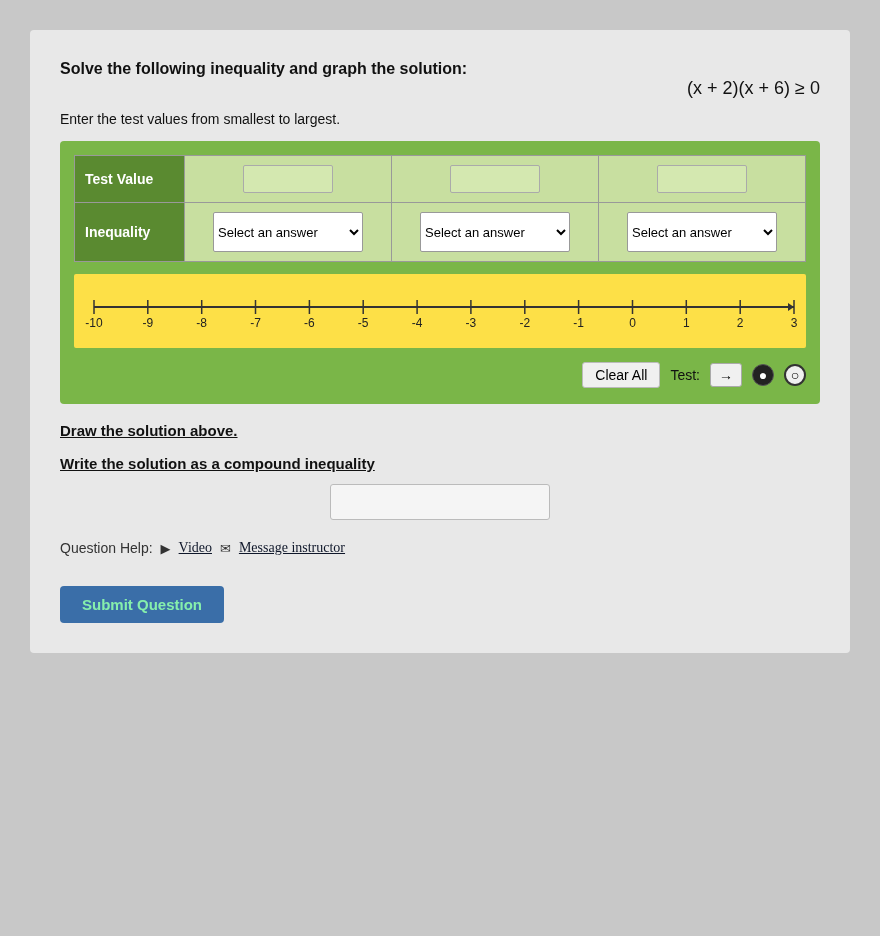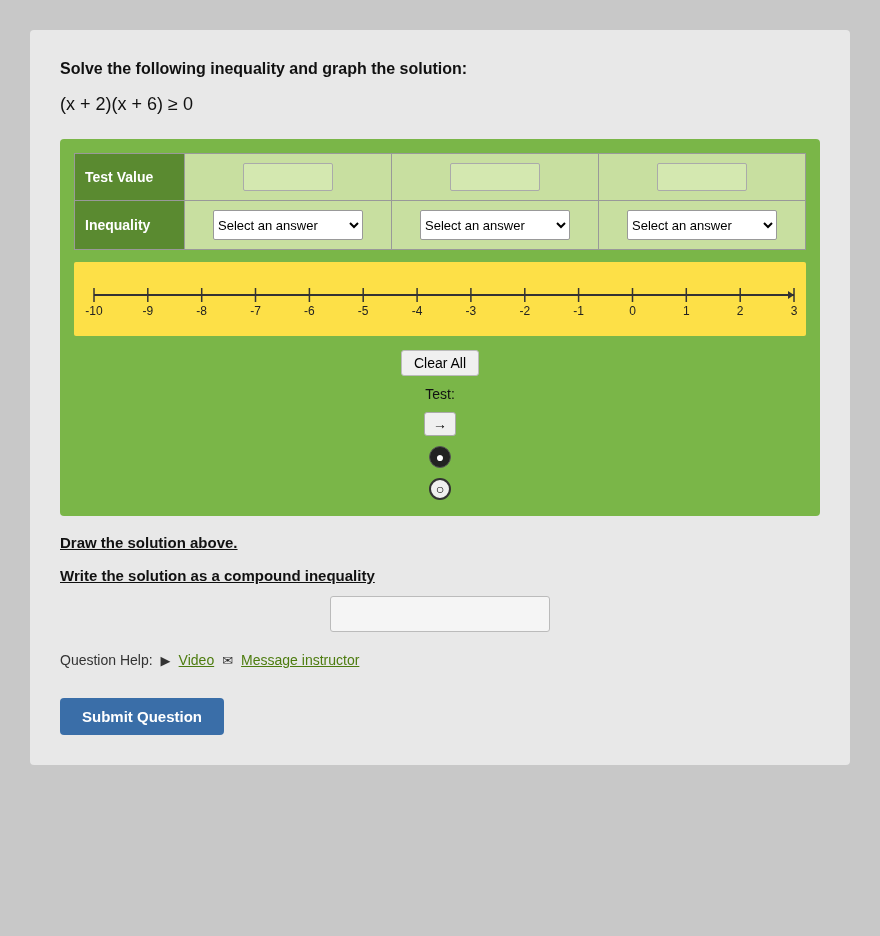--- a/index.html
+++ b/index.html
@@ -16,27 +16,26 @@
     }
     .page-container {
       background: #e8e8e8;
       border-radius: 4px;
       width: 820px;
       padding: 30px 30px 30px 30px;
     }
     .problem-title {
       font-size: 16px;
       font-weight: bold;
-      margin-bottom: 16px;
       color: #111;
     }
     .equation {
-      text-align: left;
+      text-align: right;
       font-size: 18px;
-      margin-bottom: 24px;
+      margin-bottom: 12px;
       color: #111;
     }
     .instructions-bold {
       font-size: 15px;
       font-weight: bold;
       margin-bottom: 6px;
     }
     .instructions-normal {
       font-size: 14px;
       margin-bottom: 14px;
@@ -78,21 +77,21 @@
       height: 28px;
       border: 1px solid #aaa;
       background: #d4e8b0;
       border-radius: 2px;
       font-size: 14px;
       text-align: center;
       outline: none;
     }
     .answer-select {
       width: 150px;
-      height: 30px;
+      height: 40px;
       border: 1px solid #999;
       background: #fff;
       border-radius: 2px;
       font-size: 13px;
       cursor: pointer;
       outline: none;
       appearance: auto;
     }
     .numberline-svg-wrap {
       width: 100%;
@@ -103,21 +102,20 @@
       border-radius: 2px;
       padding: 8px 0 16px 0;
       margin-bottom: 8px;
     }
     .controls-row {
       display: flex;
       align-items: center;
       justify-content: flex-end;
       gap: 10px;
       padding: 6px 0 2px 0;
-      flex-direction: column;
     }
     .clear-all-btn {
       background: #f0f0f0;
       border: 1px solid #bbb;
       border-radius: 3px;
       padding: 4px 12px;
       font-size: 14px;
       cursor: pointer;
       font-weight: normal;
     }
@@ -190,49 +188,51 @@
     .question-help {
       font-size: 14px;
       color: #333;
       display: flex;
       align-items: center;
       gap: 8px;
       margin-bottom: 30px;
       margin-top: 8px;
     }
     .help-link {
-      color: #4d7c0f;
+      color: #0f172a;
       text-decoration: underline;
       cursor: pointer;
+      font-family: Liberation Serif, serif;
     }
     .help-icon {
       display: inline-flex;
       align-items: center;
       justify-content: center;
       font-size: 13px;
       color: #333;
     }
     .submit-btn {
       background: #3a6ea8;
-      color: #ffffff;
+      color: #86efac;
       border: none;
       border-radius: 4px;
       padding: 10px 22px;
       font-size: 15px;
       cursor: pointer;
       font-weight: bold;
     }
   </style>
 </head>
 <body>
 
 <div class="page-container">
   <div class="problem-title">Solve the following inequality and graph the solution:</div>
   <div class="equation">(x + 2)(x + 6) ≥ 0</div>
 
+  <div class="instructions-normal">Enter the test values from smallest to largest.</div>
 
   <div class="green-area">
     <table class="test-table">
       <tbody>
         <tr>
           <th>Test Value</th>
           <td>
             <input type="text" class="test-value-input" style="">
           </td>
           <td>

